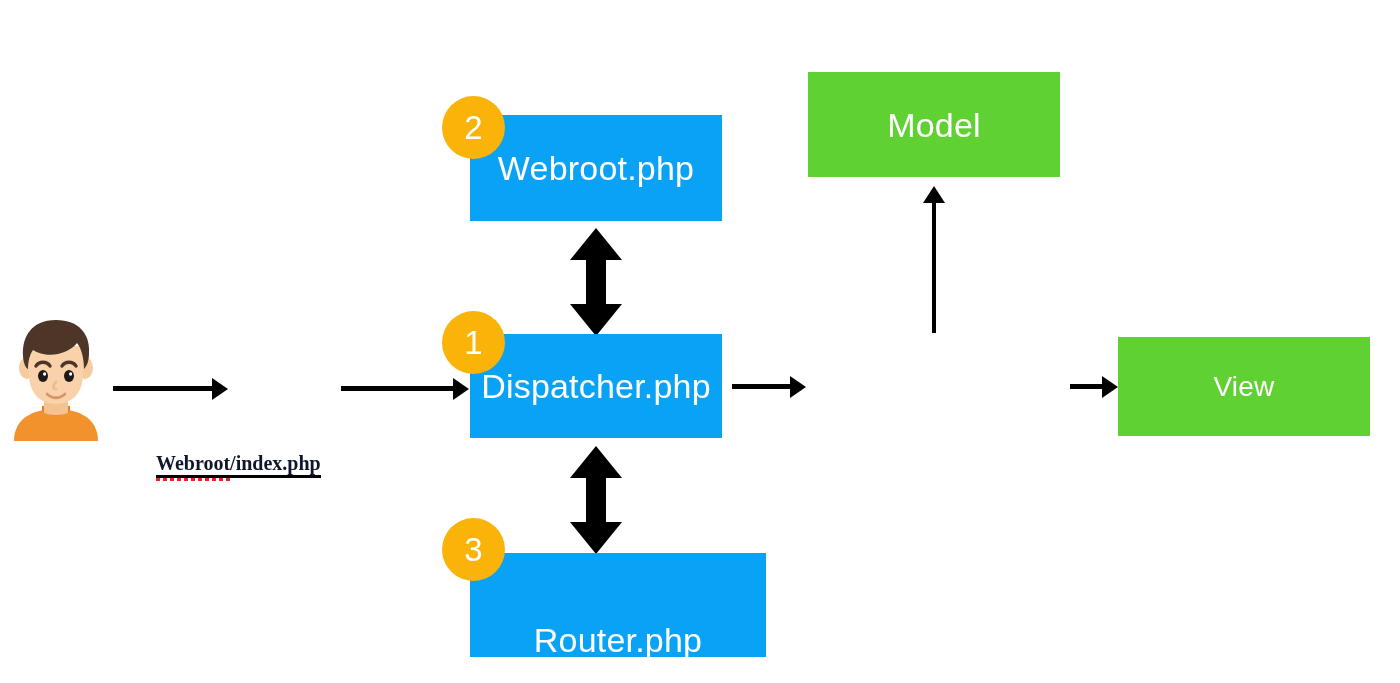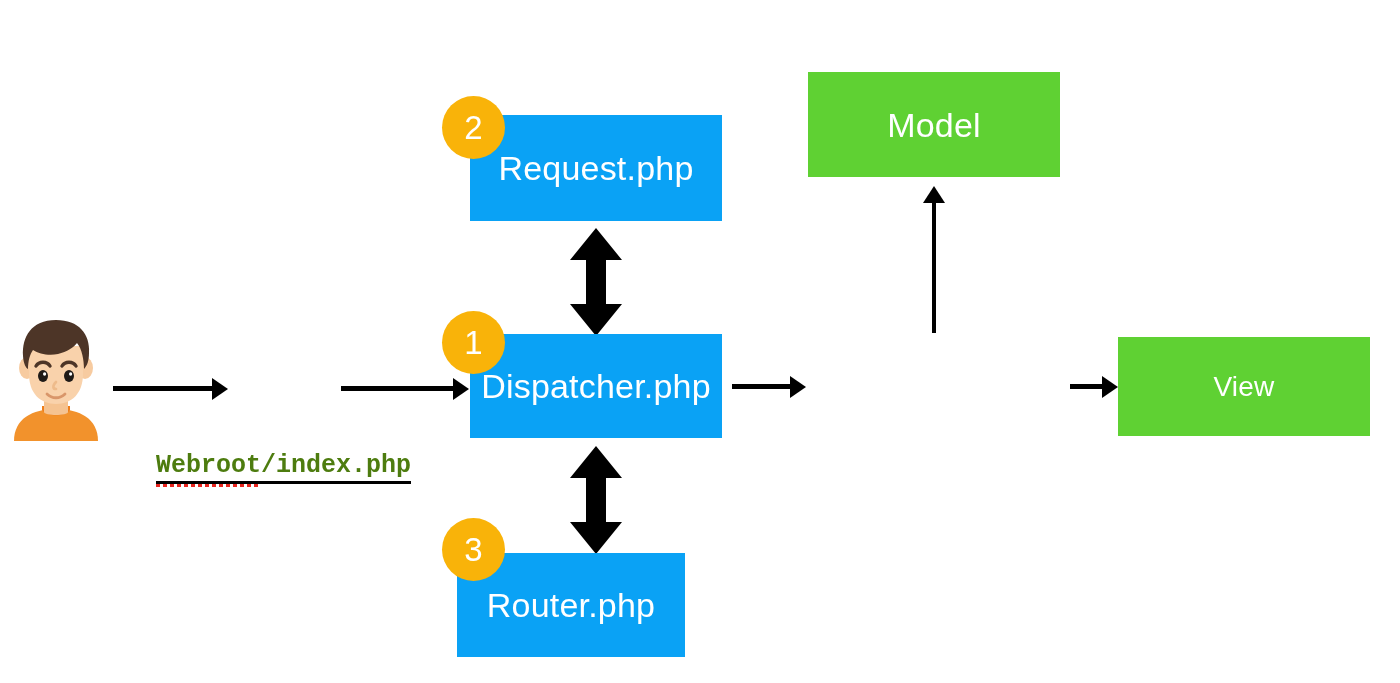--- a/index.html
+++ b/index.html
@@ -96,24 +96,24 @@
   
   .arrow-dbl {
     position: absolute;
     width: 60px;
   }
   .arrow-dbl svg { display: block; width: 100%; height: 100%; }
 
   
   .caption {
     position: absolute;
-    font-family: Liberation Mono, monospace;
+    font-family: Liberation Serif, serif;
     font-weight: bold;
-    font-size: 25px;
-    color: #4d7c0f;
+    font-size: 20px;
+    color: #0f172a;
     white-space: nowrap;
     border-bottom: 3px solid #000000;
     padding-bottom: 1px;
     line-height: 1.1;
   }
   .caption .misspelled {
     position: relative;
   }
   .caption .misspelled::after {
     content: "";
@@ -169,21 +169,21 @@
   </div>
 
   <div class="arrow-h" style="left:113px; top:386px; width:100px;"></div>
 
 
   <div class="caption" style="left:156px; top:452px;"><span class="misspelled">Webroot</span><span>/index.php</span></div>
 
   <div class="arrow-h" style="left:341px; top:386px; width:113px;"></div>
 
   <div class="node node-blue" style="left:470px; top:115px; width:252px; height:106px; font-size:34px;">
-    <span class="node-label">Request.php</span>
+    <span class="node-label">Webroot.php</span>
   </div>
   <div class="badge" style="left:442px; top:96px;">
     <span>2</span>
   </div>
 
   <div class="arrow-dbl" style="left:566px; top:228px; height:108px;">
     <svg viewBox="0 0 60 108" preserveAspectRatio="none" xmlns="http://www.w3.org/2000/svg">
       <polygon points="30,0 56,32 40,32 40,76 56,76 30,108 4,76 20,76 20,32 4,32" fill="#000000"></polygon>
     </svg>
   </div>
@@ -194,21 +194,21 @@
   <div class="badge" style="left:442px; top:311px;">
     <span>1</span>
   </div>
 
   <div class="arrow-dbl" style="left:566px; top:446px; height:108px;">
     <svg viewBox="0 0 60 108" preserveAspectRatio="none" xmlns="http://www.w3.org/2000/svg">
       <polygon points="30,0 56,32 40,32 40,76 56,76 30,108 4,76 20,76 20,32 4,32" fill="#000000"></polygon>
     </svg>
   </div>
 
-  <div class="node node-blue" style="left:457px; top:553px; width:228px; height:104px; font-size:34px;">
+  <div class="node node-blue" style="left:470px; top:553px; width:296px; height:104px; font-size:34px;align-items:flex-end;">
     <span class="node-label">Router.php</span>
   </div>
   <div class="badge" style="left:442px; top:518px;">
     <span>3</span>
   </div>
 
   <div class="arrow-h" style="left:732px; top:384px; width:59px;"></div>
 
   <div class="node node-green" style="left:808px; top:72px; width:252px; height:105px; font-size:34px;">
     <span class="node-label">Model</span>

